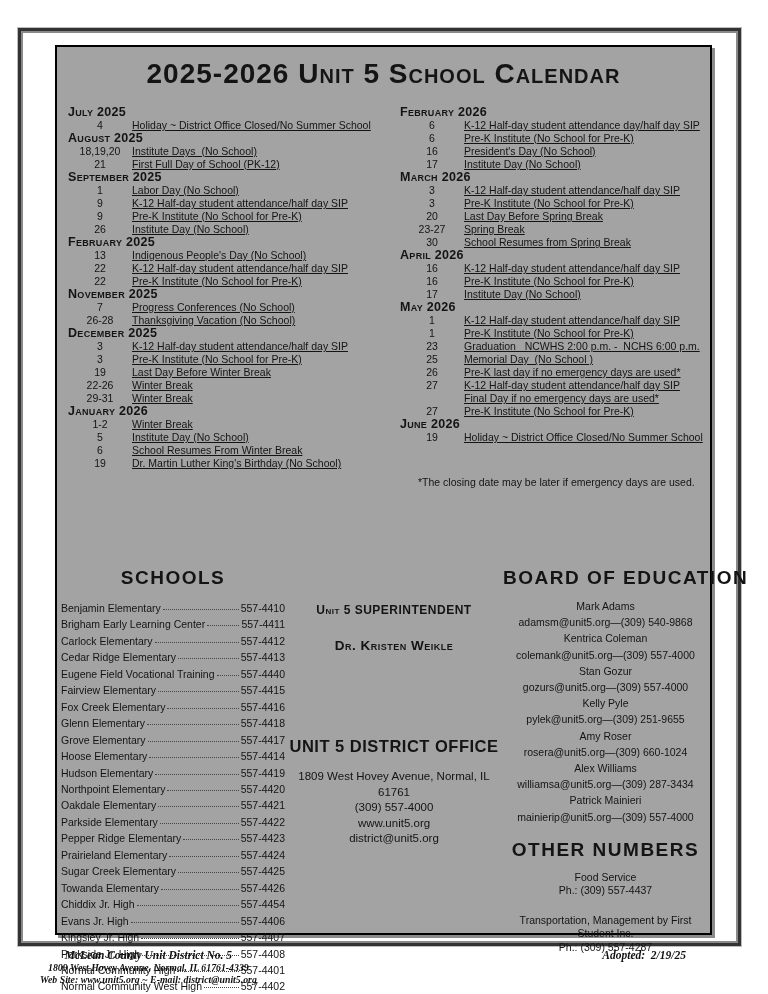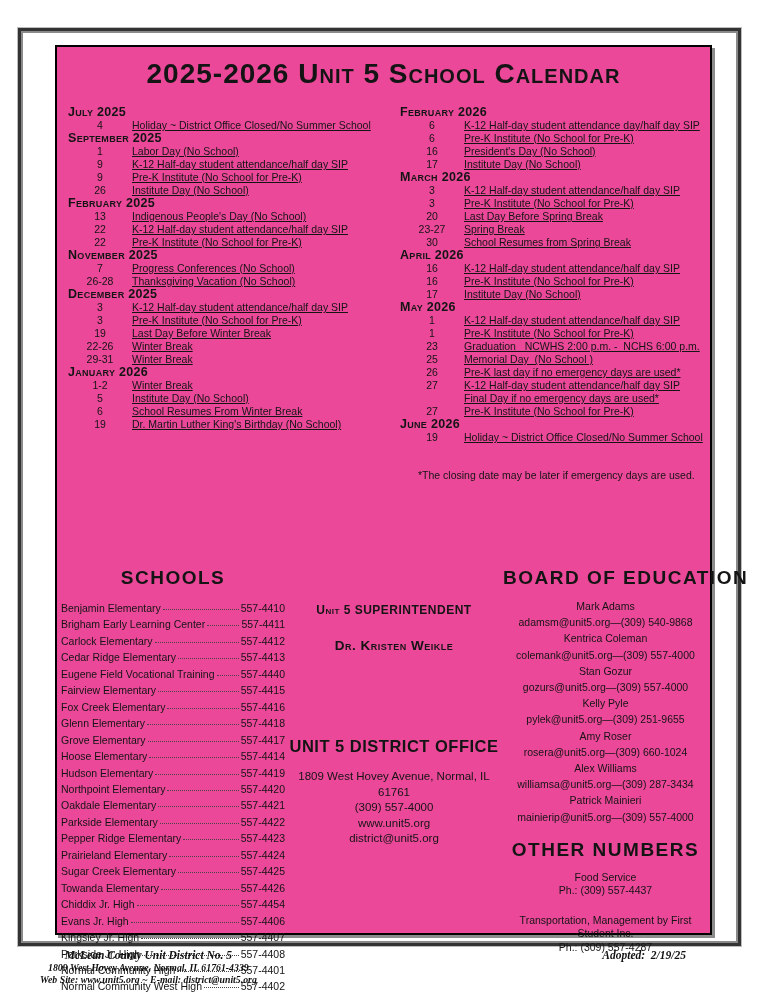--- a/index.html
+++ b/index.html
@@ -11,40 +11,40 @@
   }
   .frame{
     position:absolute;left:18px;top:28px;width:723px;height:918px;
     box-sizing:border-box;border:3px solid #333333;
     box-shadow:0 0 0 1px #bdbdbd, inset 0 0 0 2px #8a8a8a;
     background:#ffffff;
   }
   .sheet{
     position:absolute;left:34px;top:14px;width:657px;height:890px;
     box-sizing:border-box;border:2px solid #000000;
-    box-shadow:3px 3px 0 #8c8c8c;background:#ec4899;
+    box-shadow:3px 3px 0 #8c8c8c;background:#a3a3a3;
   }
   .doc-title{
     margin-top:11px;text-align:center;
     font-size:28px;font-weight:bold;font-variant:small-caps;
     letter-spacing:1px;white-space:nowrap;
   }
   
   .cal{position:absolute;left:11px;top:59px;right:18px;display:flex;}
   .cal-col-left{width:332px;flex:none;}
   .cal-col-right{flex:1;min-width:0;}
   .month-name{
     font-size:12.5px;font-weight:bold;font-variant:small-caps;
     letter-spacing:.3px;line-height:13px;white-space:pre;
   }
   .cal-row{display:flex;line-height:13px;font-size:10.5px;}
   .cal-day{flex:none;width:52px;margin-left:6px;text-align:center;white-space:pre;}
   .cal-desc{margin-left:6px;white-space:pre;text-decoration:underline;}
   .footnote{
-    margin-top:25px;margin-left:18px;font-size:10.5px;white-space:pre;
+    margin-top:32px;margin-left:18px;font-size:10.5px;white-space:pre;
   }
   
   .bottom{position:absolute;left:2px;top:520px;right:2px;display:flex;}
   .col-schools{width:226px;flex:none;padding-left:2px;box-sizing:border-box;}
   .col-center{width:218px;flex:none;text-align:center;}
   .col-right{flex:1;min-width:0;text-align:center;}
   .sec-heading{
     font-size:19px;font-weight:bold;letter-spacing:1.5px;
     text-align:center;white-space:nowrap;
   }
@@ -92,20 +92,31 @@
     <div class="cal">
       <div class="cal-col-left" id="cal-left">
           <div class="month">
             <div class="month-name">July 2025</div>
             <div class="cal-row">
               <span class="cal-day">4</span>
               <span class="cal-desc">Holiday ~ District Office Closed/No Summer School</span>
             </div>
           </div>
           <div class="month">
+            <div class="month-name">August 2025</div>
+            <div class="cal-row">
+              <span class="cal-day">18,19,20</span>
+              <span class="cal-desc">Institute Days  (No School)</span>
+            </div>
+            <div class="cal-row">
+              <span class="cal-day">21</span>
+              <span class="cal-desc">First Full Day of School (PK-12)</span>
+            </div>
+          </div>
+          <div class="month">
             <div class="month-name">September 2025</div>
             <div class="cal-row">
               <span class="cal-day">1</span>
               <span class="cal-desc">Labor Day (No School)</span>
             </div>
             <div class="cal-row">
               <span class="cal-day">9</span>
               <span class="cal-desc">K-12 Half-day student attendance/half day SIP</span>
             </div>
             <div class="cal-row">

